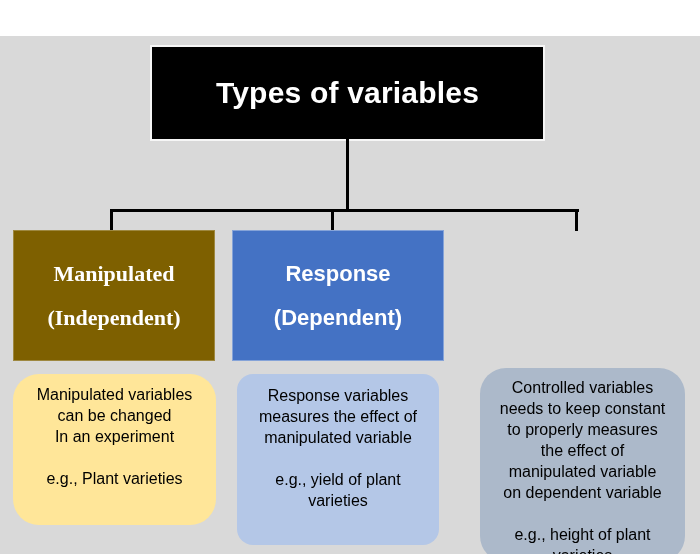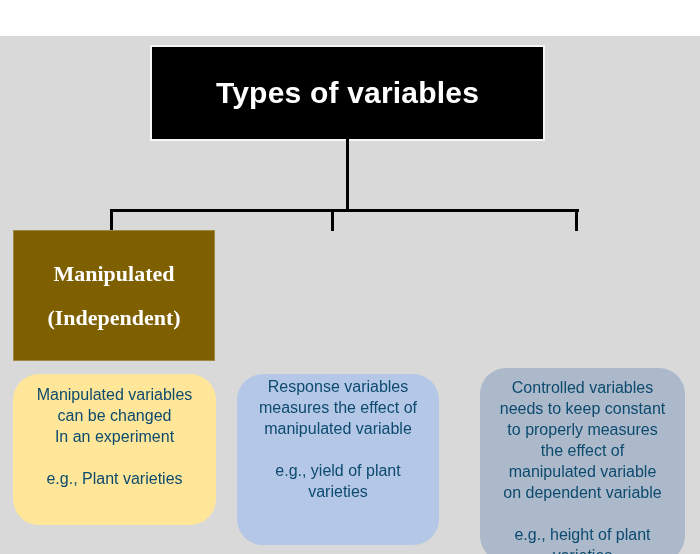--- a/index.html
+++ b/index.html
@@ -56,47 +56,51 @@
   .b-controlled  { left: 478px; width: 200px; background: var(--controlled-bg, #1F4E79);  border: 1px solid rgba(255,255,255,0.35); }
 
   
   .note-box {
     position: absolute;
     border-radius: 26px;
     box-sizing: border-box;
     text-align: center;
   }
   .note-text {
-    color: #0c4a6e;
+    color: #000000;
     font-size: 16px;
     line-height: 21px;
     white-space: pre-line;
   }
   .n-manipulated { left: 13px;  top: 338px; width: 203px; height: 151px; background: var(--manipulated-note-bg, #FFE699); padding-top: 10px; }
-  .n-response    { left: 237px; top: 338px; width: 202px; height: 171px; background: var(--response-note-bg, #B4C7E7);    padding-top: 2px; }
+  .n-response    { left: 237px; top: 338px; width: 202px; height: 171px; background: var(--response-note-bg, #B4C7E7);    padding-top: 11px; border-radius: 16px; }
   .n-controlled  { left: 480px; top: 332px; width: 205px; height: 194px; background: var(--controlled-note-bg, #ACB9CA);  padding-top: 9px; }
 </style>
 </head>
 <body>
 
 <div class="canvas">
 
   <div class="title-box">
     <span class="title-text">Types of variables</span>
   </div>
 
   <div class="conn conn-stem"></div>
   <div class="conn conn-horizontal"></div>
   <div class="conn conn-drop-1"></div>
   <div class="conn conn-drop-2"></div>
   <div class="conn conn-drop-3"></div>
 
   <div class="branch-box b-manipulated">
     <span class="branch-label">Manipulated
 (Independent)</span>
+  </div>
+  <div class="branch-box b-response">
+    <span class="branch-label">Response
+(Dependent)</span>
   </div>
 
   <div class="note-box n-manipulated">
     <span class="note-text">Manipulated variables
 can be changed
 In an experiment
 
 e.g., Plant varieties</span>
   </div>
   <div class="note-box n-response">

